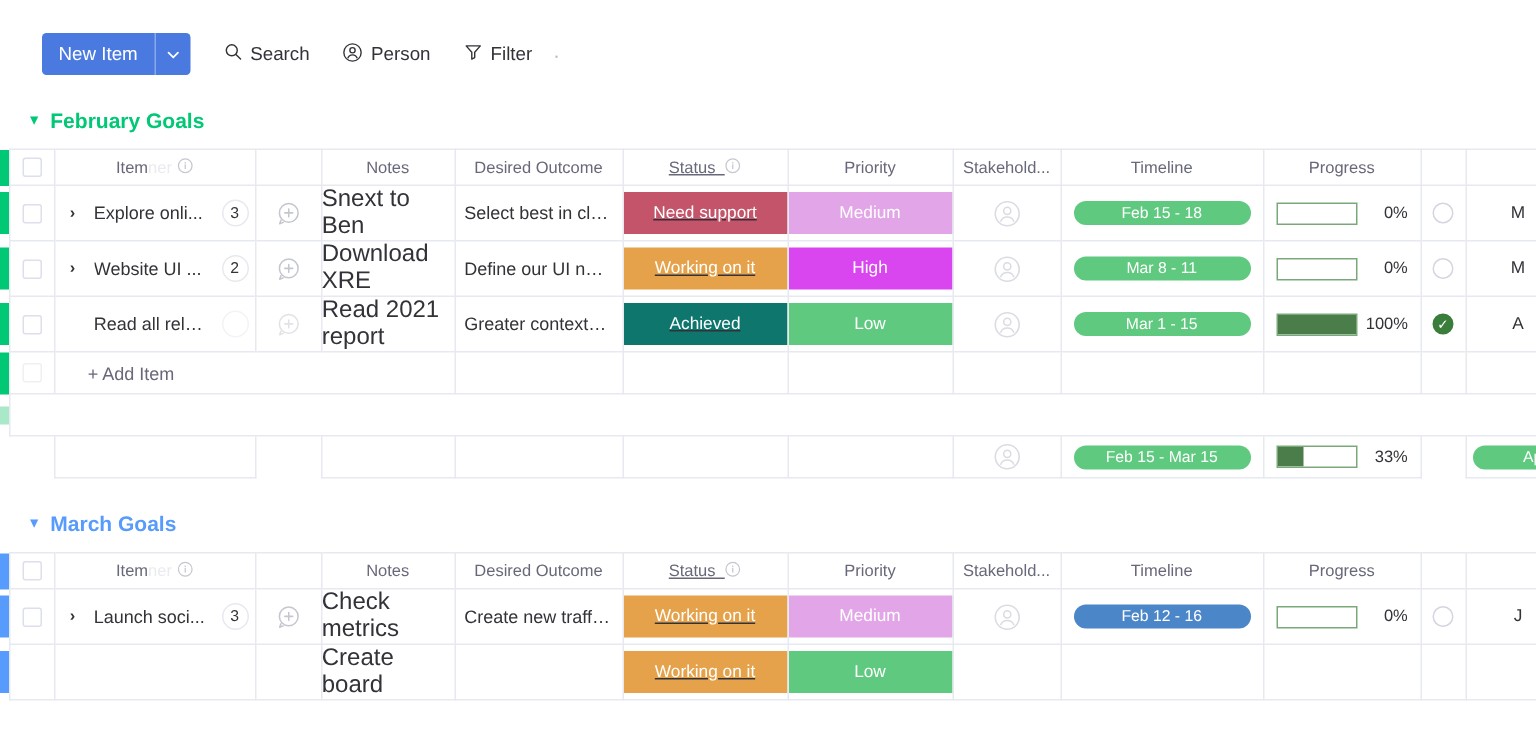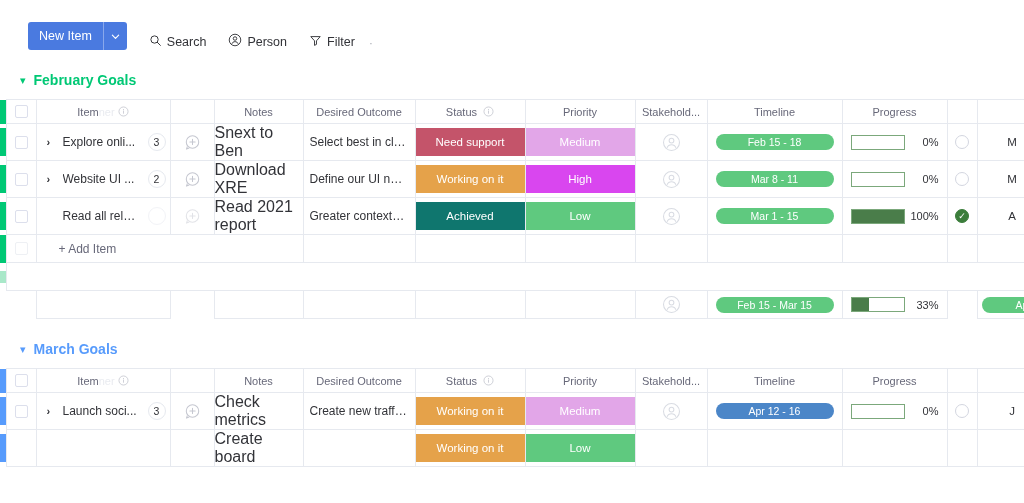--- a/index.html
+++ b/index.html
@@ -30,21 +30,21 @@
   }
   .tab.active { color: #323338; }
   .tab.active:after {
     content: ""; position: absolute; left: 0; right: 9px; bottom: -1px;
     height: 2.5px; background: #0073ea; border-radius: 2px;
   }
   .tab-sep { width: 1px; height: 13px; background: #d9dce3; margin: 0 4px 7px 0; align-self: flex-end; }
   .tab-add { font-size: 15px; color: #676879; padding: 0 8px 5px 8px; }
 
   
-  .toolbar { display: flex; align-items: flex-end; gap: 0; margin: 14px 0 0 14px; height: 28px; }
+  .toolbar { display: flex; align-items: center; gap: 0; margin: 14px 0 0 14px; height: 28px; }
   .new-item-btn {
     display: flex; align-items: stretch; height: 28px;
     background: #4a7ae0; border-radius: 3px; overflow: hidden; color: #fff;
     font-size: 12.5px; cursor: pointer;
   }
   .new-item-btn .label { display: flex; align-items: center; padding: 0 11px; }
   .new-item-btn .divider { width: 1px; background: rgba(255,255,255,0.35); }
   .new-item-btn .caret { display: flex; align-items: center; padding: 0 7px; }
   .tb-item {
     display: flex; align-items: center; gap: 5px;
@@ -64,21 +64,21 @@
   table.board th {
     font-size: 11px; font-weight: normal; color: #676879;
     background: #fff; text-align: center; height: 24px;
   }
   .c-acc   { width: 6px; border: none !important; padding: 0 !important; }
   .c-chk   { width: 30px; }
   .c-item  { width: 134px; }
   .c-chat  { width: 44px; }
   .c-notes { width: 89px; }
   .c-out   { width: 112px; }
-  .c-stat  { width: 110px; }
+  .c-stat  { width: 110px; text-decoration: underline; }
   .c-prio  { width: 110px; }
   .c-stake { width: 72px; }
   .c-time  { width: 135px; }
   .c-prog  { width: 105px; }
   .c-done  { width: 30px; }
   .c-due   { width: 70px; }
 
   .accent { width: 6px; }
   .accent.green { background: #00c875; }
   .accent.green.soft { background: #a9e8c9; }
@@ -549,21 +549,21 @@
                 <div class="avatar-cell">
                   <svg width="19" height="19" viewBox="0 0 20 20">
                     <circle cx="10" cy="10" r="8.4" fill="none" stroke="#d9dce3" stroke-width="1.1"></circle>
                     <circle cx="10" cy="8" r="2.5" fill="none" stroke="#d9dce3" stroke-width="1.1"></circle>
                     <path d="M5.3 15.6a5 5 0 0 1 9.4 0" fill="none" stroke="#d9dce3" stroke-width="1.1"></path>
                   </svg>
                 </div>
               </td>
               <td class="c-time">
                 <div class="timeline-cell">
-                  <div class="timeline-bar" style="background:#4b86c8">Apr 12 - 16</div>
+                  <div class="timeline-bar" style="background:#4b86c8">Feb 12 - 16</div>
                 </div>
               </td>
               <td class="c-prog">
                 <div class="prog-cell">
                   <div class="prog-track">
                     <div class="prog-fill" style="width:0%"></div>
                   </div>
                   <span class="prog-val">0%</span>
                 </div>
               </td>

